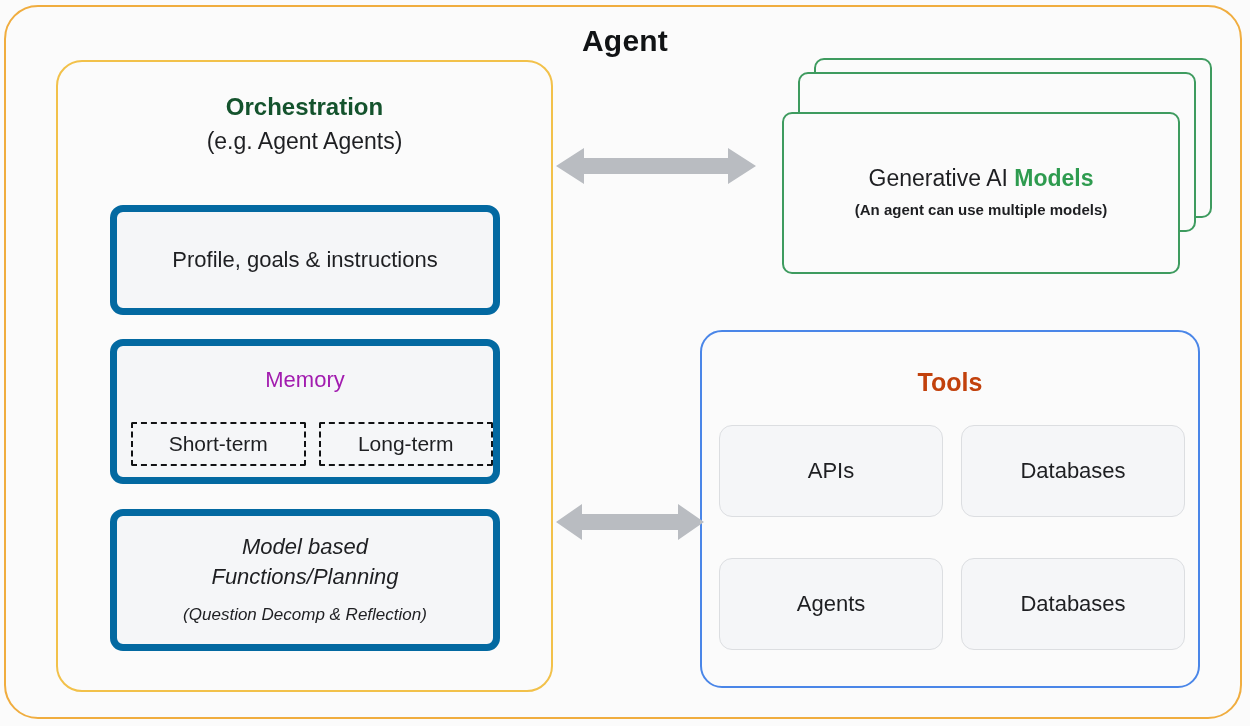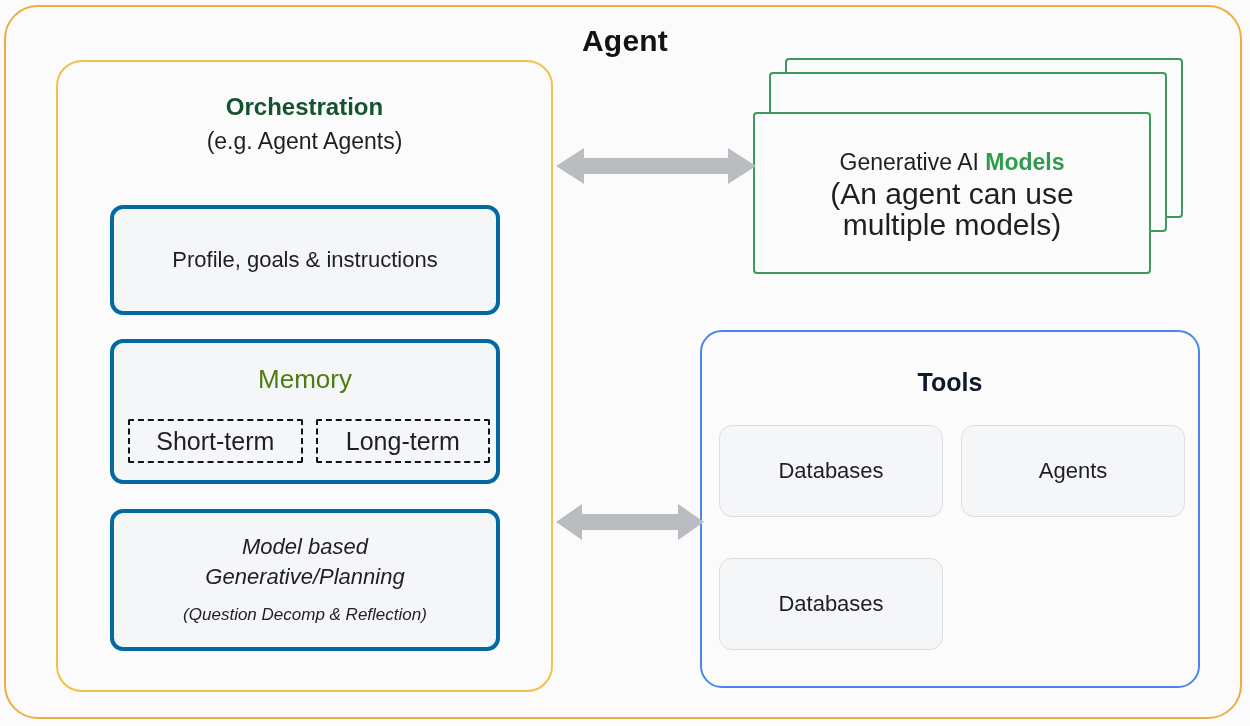--- a/index.html
+++ b/index.html
@@ -74,21 +74,21 @@
     width: 100%;
     text-align: center;
     font-size: 23px;
     color: #1e1f22;
   }
 
   
   .lcard {
     position: absolute;
     background: #f5f6f8;
-    border: 4px solid #0369a1;
+    border: 7px solid #0369a1;
     border-radius: 13px;
     box-sizing: border-box;
     display: flex;
     flex-direction: column;
     align-items: center;
     justify-content: center;
     text-align: center;
     color: #1e1f22;
   }
 
@@ -102,41 +102,41 @@
 
   .card-memory {
     left: 110px;
     top: 339px;
     width: 390px;
     height: 145px;
     justify-content: flex-start;
     padding-top: 21px;
   }
   .memory-label {
-    font-size: 26px;
-    color: #4d7c0f;
+    font-size: 22px;
+    color: #a21caf;
   }
   .memory-sub-row {
     position: absolute;
     left: 14px;
     top: 76px;
     width: 362px;
     display: flex;
     gap: 13px;
   }
   .dashed-box {
     flex: 1;
     height: 44px;
     border: 2px dashed #121315;
     border-radius: 2px;
     box-sizing: border-box;
     display: flex;
     align-items: center;
     justify-content: center;
-    font-size: 25px;
+    font-size: 21px;
     color: #1e1f22;
     background: transparent;
   }
 
   .card-reasoning {
     left: 110px;
     top: 509px;
     width: 390px;
     height: 142px;
     padding: 0 10px;
@@ -156,23 +156,24 @@
   .models-stack {
     position: absolute;
     left: 753px;
     top: 58px;
     width: 432px;
     height: 220px;
   }
   .model-card {
     position: absolute;
     border: 2px solid #3e9b5f;
-    border-radius: 4px;
-    box-sizing: border-box;
-    background: #fbfbfb;
+    border-radius: 10px;
+    box-sizing: border-box;
+    background: #fbfbfb;
+    margin-left: 29px;
   }
   .model-card.back2 { left: 32px; top: 0px;  width: 398px; height: 160px; }
   .model-card.back1 { left: 16px; top: 14px; width: 398px; height: 160px; }
   .model-card.front {
     left: 0px; top: 54px; width: 398px; height: 162px;
     display: flex;
     flex-direction: column;
     align-items: center;
     justify-content: center;
     text-align: center;
@@ -180,24 +181,25 @@
   .model-line1 {
     font-size: 23px;
     color: #1e1f22;
     line-height: 32px;
   }
   .model-line1 .hl {
     color: #2e9b4f;
     font-weight: bold;
   }
   .model-line2 {
-    font-size: 30px;
+    font-size: 15px;
     color: #1e1f22;
     line-height: 31px;
     max-width: 330px;
+    font-weight: bold;
   }
 
   
   .tools-panel {
     position: absolute;
     left: 700px;
     top: 330px;
     width: 500px;
     height: 358px;
     border: 2px solid #4a86e8;
@@ -206,21 +208,21 @@
     background: #fbfbfb;
   }
   .tools-title {
     position: absolute;
     left: 0;
     top: 36px;
     width: 100%;
     text-align: center;
     font-size: 25px;
     font-weight: bold;
-    color: #0f172a;
+    color: #c2410c;
   }
   .tools-grid {
     position: absolute;
     left: 17px;
     top: 93px;
     width: 466px;
     display: grid;
     grid-template-columns: 224px 224px;
     grid-template-rows: 92px 92px;
     column-gap: 18px;
@@ -270,39 +272,42 @@
         <span>Short-term</span>
       </div>
       <div class="dashed-box">
         <span>Long-term</span>
       </div>
     </div>
   </div>
 
   <div class="lcard card-reasoning">
     <span class="reason-l1">Model based</span>
-    <span class="reason-l2">Generative/Planning</span>
+    <span class="reason-l2">Functions/Planning</span>
     <span class="reason-l3">(Question Decomp &amp; Reflection)</span>
   </div>
 
   <div class="models-stack">
     <div class="model-card back2"></div>
     <div class="model-card back1"></div>
     <div class="model-card front">
       <div class="model-line1">
         <span>Generative AI </span><span class="hl">Models</span>
       </div>
       <div class="model-line2">(An agent can use multiple models)</div>
     </div>
   </div>
 
   <div class="tools-panel">
     <div class="tools-title">Tools</div>
     <div class="tools-grid">
       <div class="tool-card">
+        <span>APIs</span>
+      </div>
+      <div class="tool-card">
         <span>Databases</span>
       </div>
       <div class="tool-card">
         <span>Agents</span>
       </div>
       <div class="tool-card">
         <span>Databases</span>
       </div>
     </div>
   </div>

